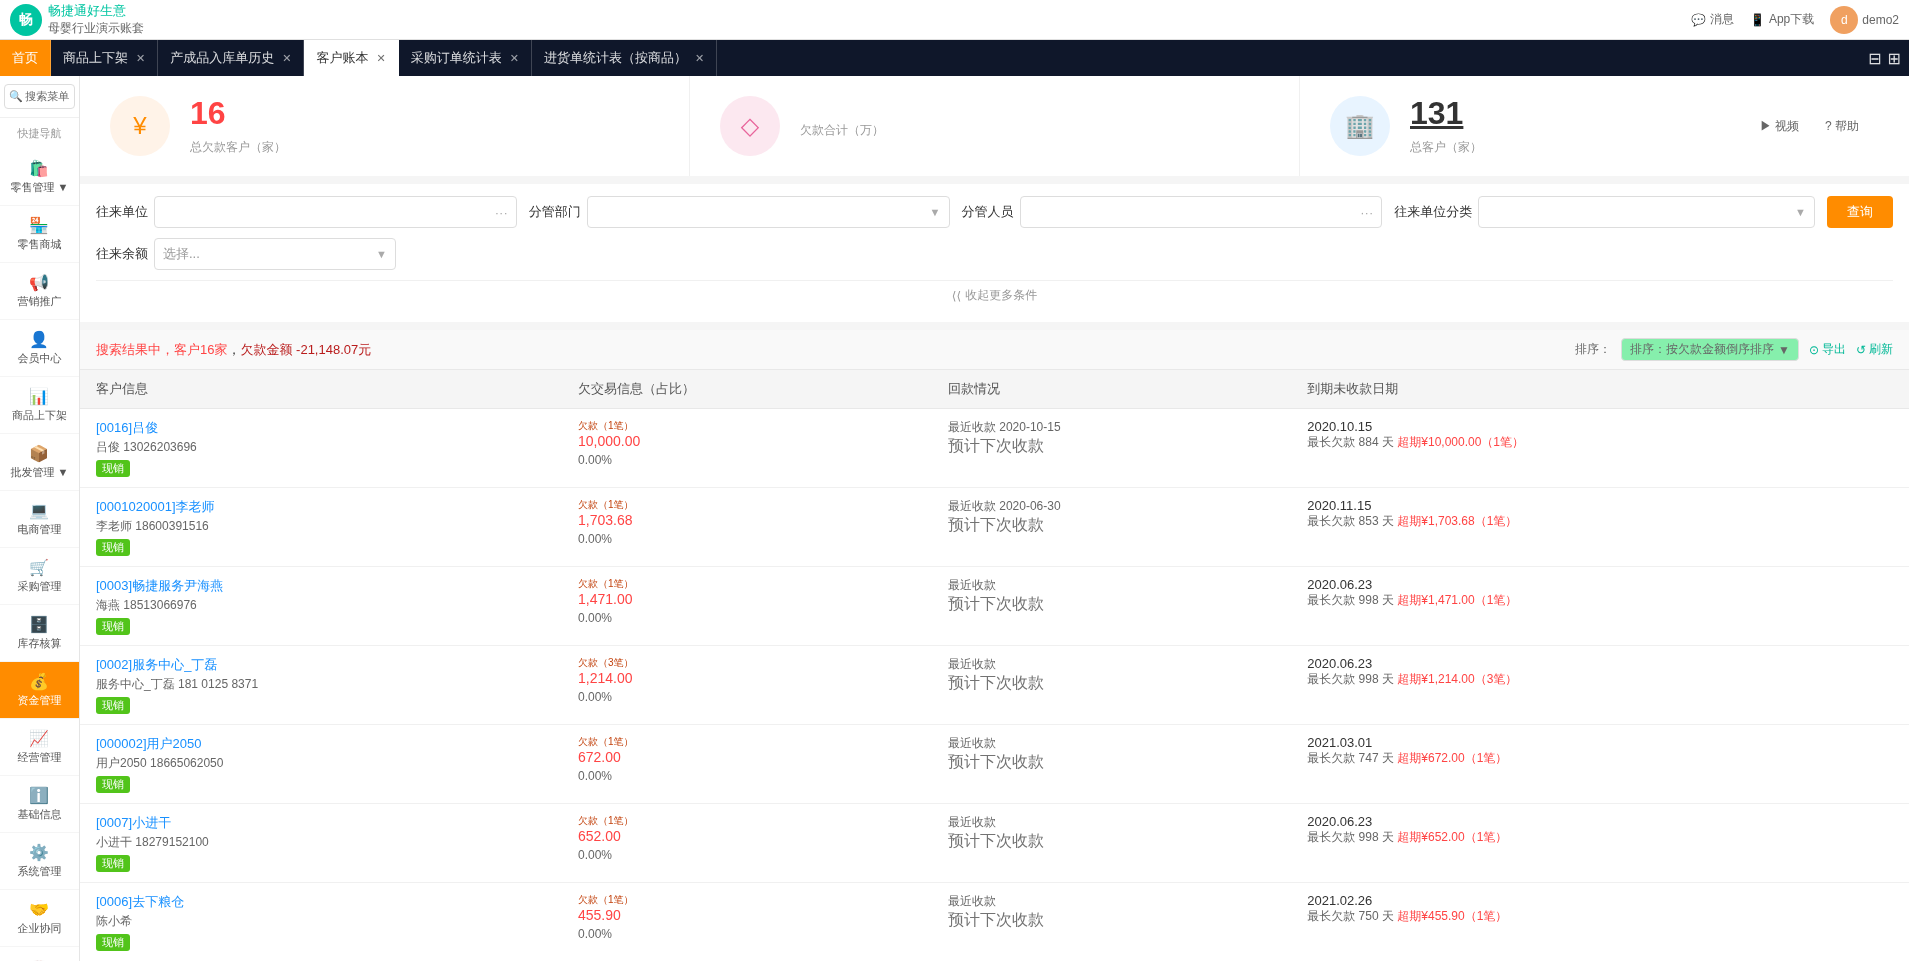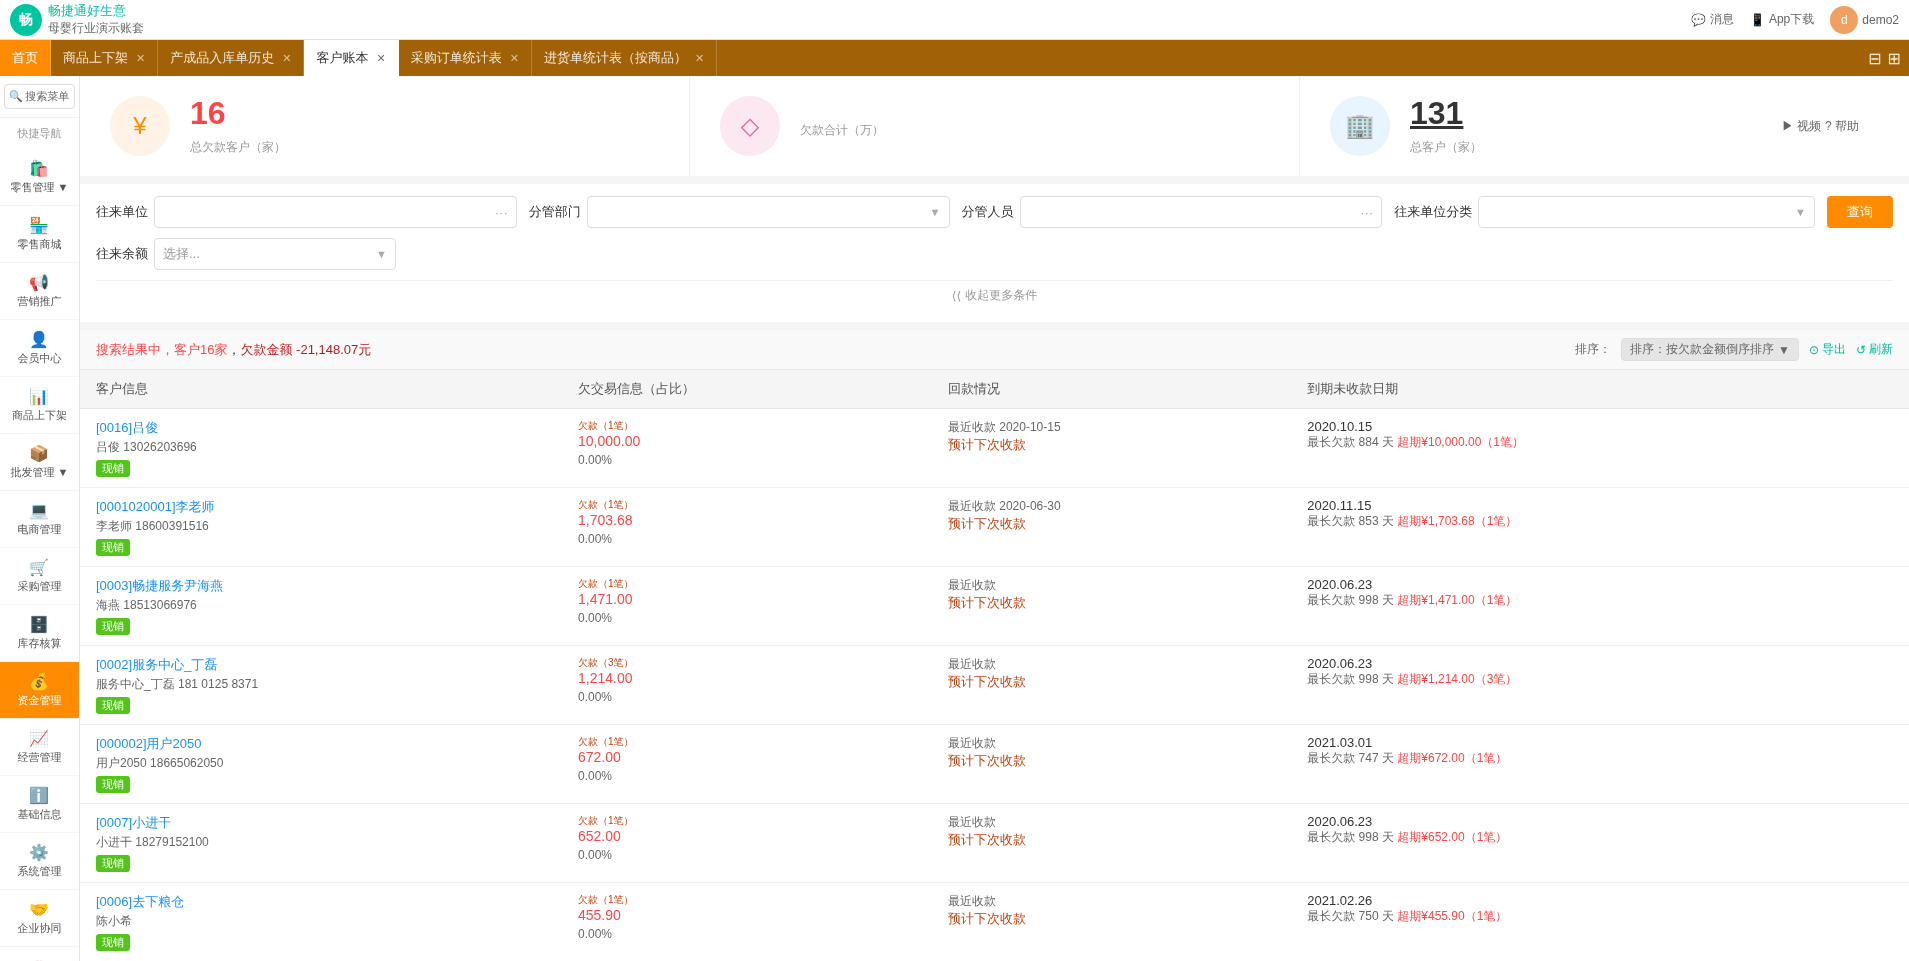--- a/index.html
+++ b/index.html
@@ -38,21 +38,21 @@
     }
     .avatar {
       width: 28px; height: 28px; border-radius: 50%;
       background: #f0a060; display: flex; align-items: center; justify-content: center;
       color: white; font-size: 12px;
     }
 
     
     .tab-bar {
       height: 36px;
-      background: #a16207;
+      background: #0f172a;
       display: flex;
       align-items: center;
       padding: 0 0 0 0;
       overflow: hidden;
     }
     .tab-item {
       height: 36px;
       display: flex; align-items: center; gap: 4px;
       padding: 0 12px;
       font-size: 13px;
@@ -175,21 +175,21 @@
     .stat-number {
       font-size: 32px;
       font-weight: bold;
       line-height: 1.1;
     }
     .stat-number.orange { color: #ff4444; }
     .stat-number.negative { color: #ff4444; }
     .stat-number.black { color: #333; font-weight: bold; text-decoration: underline; }
     .stat-label { font-size: 12px; color: #999; margin-top: 8px; }
     .stat-right-btns {
-      display: flex; gap: 4px; align-items: center;
+      display: flex; gap: 26px; align-items: center;
       padding-right: 20px;
     }
     .stat-right-btn { font-size: 12px; color: #666; cursor: pointer; }
 
     
     .filter-area {
       background: #fff;
       padding: 12px 16px;
       margin-bottom: 8px;
     }
@@ -270,21 +270,21 @@
     .results-actions {
       display: flex; align-items: center; gap: 10px;
       font-size: 12px; color: #666;
     }
     .sort-btn {
       display: flex; align-items: center; gap: 4px;
       cursor: pointer;
       border: 1px solid #ddd;
       border-radius: 4px;
       padding: 2px 8px;
-      background: #e5e5e5;
+      background: #86efac;
     }
     .action-btn {
       display: flex; align-items: center; gap: 3px;
       cursor: pointer;
       color: #00b896;
       font-size: 12px;
     }
 
     
     .table-container {
@@ -322,21 +322,21 @@
       color: white;
       font-size: 11px;
       padding: 1px 6px;
       border-radius: 3px;
       margin-top: 4px;
     }
     .debt-amount { color: #ff4444; font-size: 14px; font-weight: 500; }
     .debt-label { color: #c2410c; font-size: 10px; }
     .debt-ratio { color: #666; font-size: 12px; margin-top: 4px; }
     .latest-date { color: #666; font-size: 12px; }
-    .next-collect { color: #c2410c; font-size: 13px; }
+    .next-collect { color: #737373; font-size: 16px; }
     .overdue-text { color: #ff4444; font-size: 12px; cursor: pointer; }
     .overdue-days { color: #666; font-size: 12px; }
     .due-date-text { font-size: 13px; }
   </style>
 </head>
 <body>
 
 <div class="top-bar">
   <div class="logo-area">
     <div class="logo-icon">畅</div>

